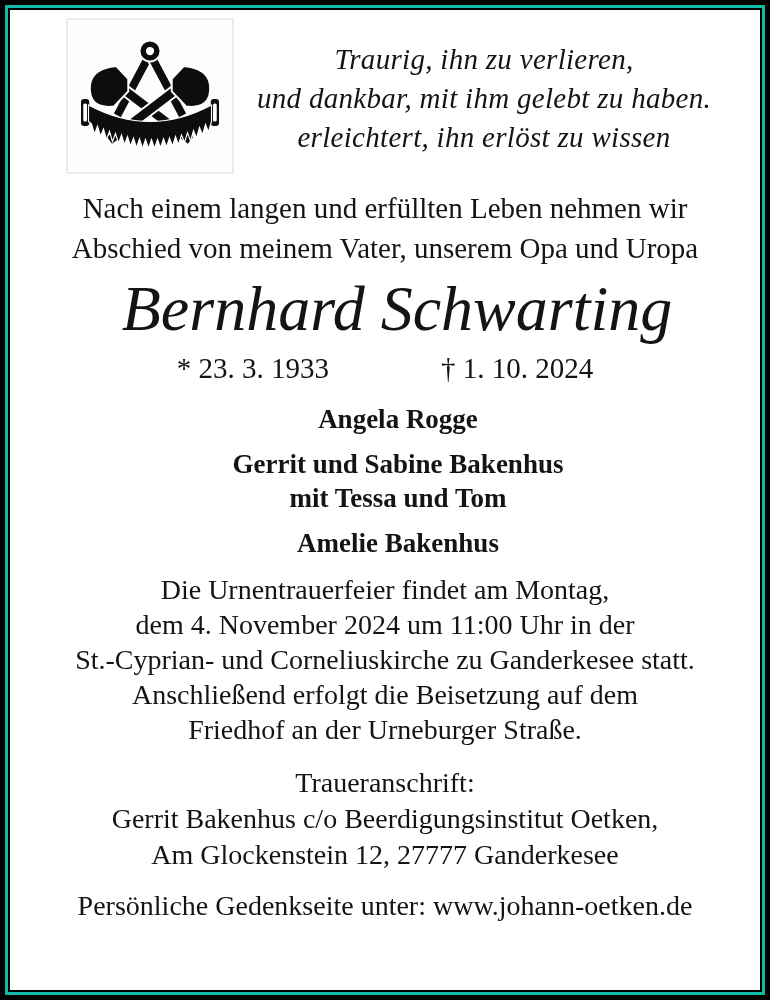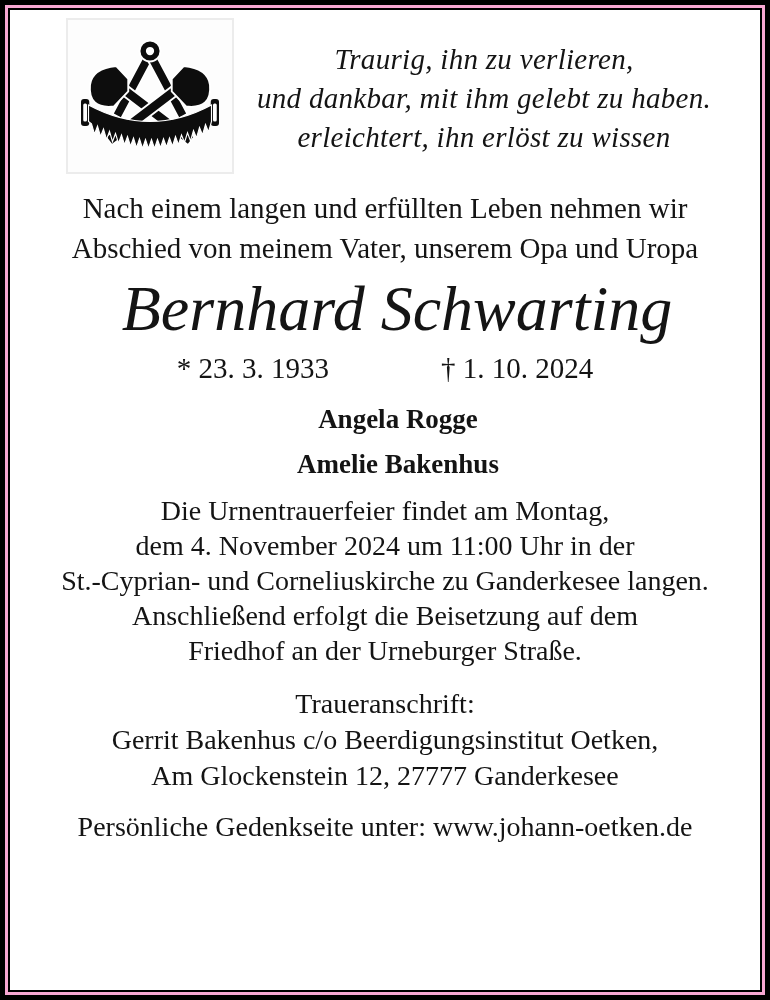--- a/index.html
+++ b/index.html
@@ -6,21 +6,21 @@
   .page {
     position: relative;
     width: 770px; height: 1000px;
     box-sizing: border-box;
     background: #000;
     padding: 5px;
     font-family: "Liberation Serif", "DejaVu Serif", serif;
   }
   .frame-gap {
     box-sizing: border-box;
-    background: #f9a8d4;
+    background: #14b8a6;
     padding: 3px;
     width: 100%; height: 100%;
   }
   .frame-inner {
     box-sizing: border-box;
     border: 2px solid #000;
     background: #fff;
     width: 100%; height: 100%;
     overflow: hidden;
     color: #141414;
@@ -150,28 +150,32 @@
       <div class="dates">
         <span>* 23. 3. 1933</span>
         <span>† 1. 10. 2024</span>
       </div>
 
       <div class="mourners">
         <div class="mourner">
           <span class="line">Angela Rogge</span>
         </div>
         <div class="mourner">
+          <span class="line">Gerrit und Sabine Bakenhus</span>
+          <span class="line">mit Tessa und Tom</span>
+        </div>
+        <div class="mourner">
           <span class="line">Amelie Bakenhus</span>
         </div>
       </div>
 
       <div class="funeral">
         <span class="line">Die Urnentrauerfeier findet am Montag,</span>
         <span class="line">dem 4. November 2024 um 11:00 Uhr in der</span>
-        <span class="line">St.-Cyprian- und Corneliuskirche zu Ganderkesee langen.</span>
+        <span class="line">St.-Cyprian- und Corneliuskirche zu Ganderkesee statt.</span>
         <span class="line">Anschließend erfolgt die Beisetzung auf dem</span>
         <span class="line">Friedhof an der Urneburger Straße.</span>
       </div>
 
       <div class="address">
         <span class="line">Traueranschrift:</span>
         <span class="line">Gerrit Bakenhus c/o Beerdigungsinstitut Oetken,</span>
         <span class="line">Am Glockenstein 12, 27777 Ganderkesee</span>
       </div>
 

